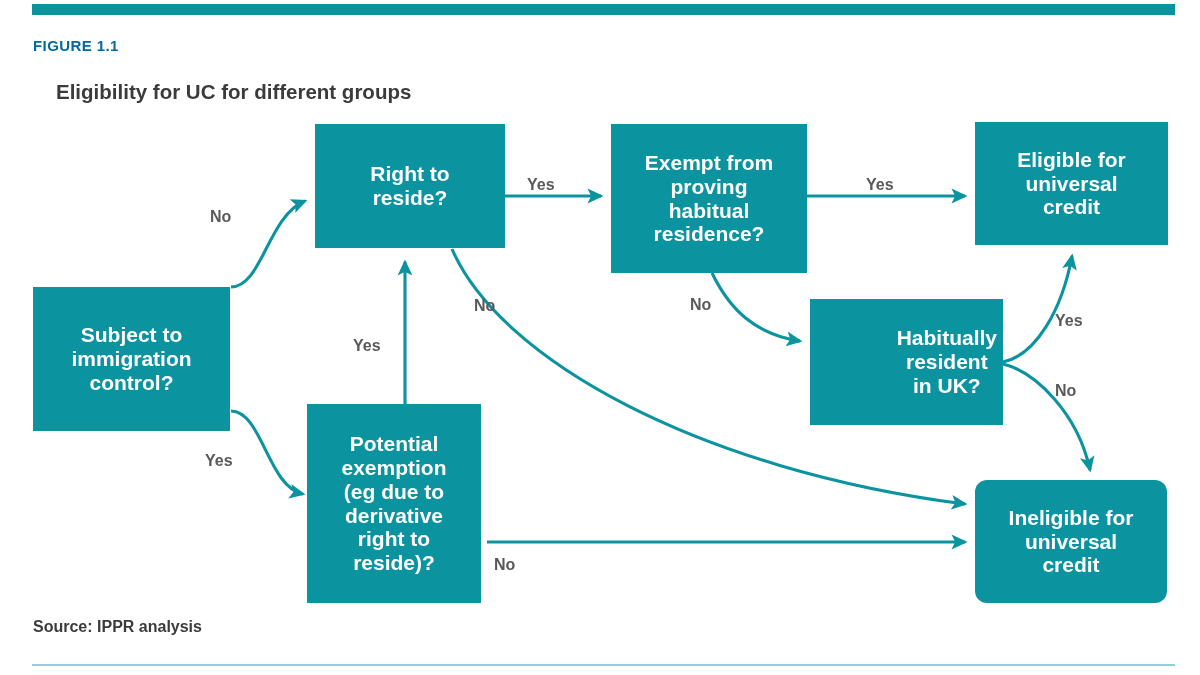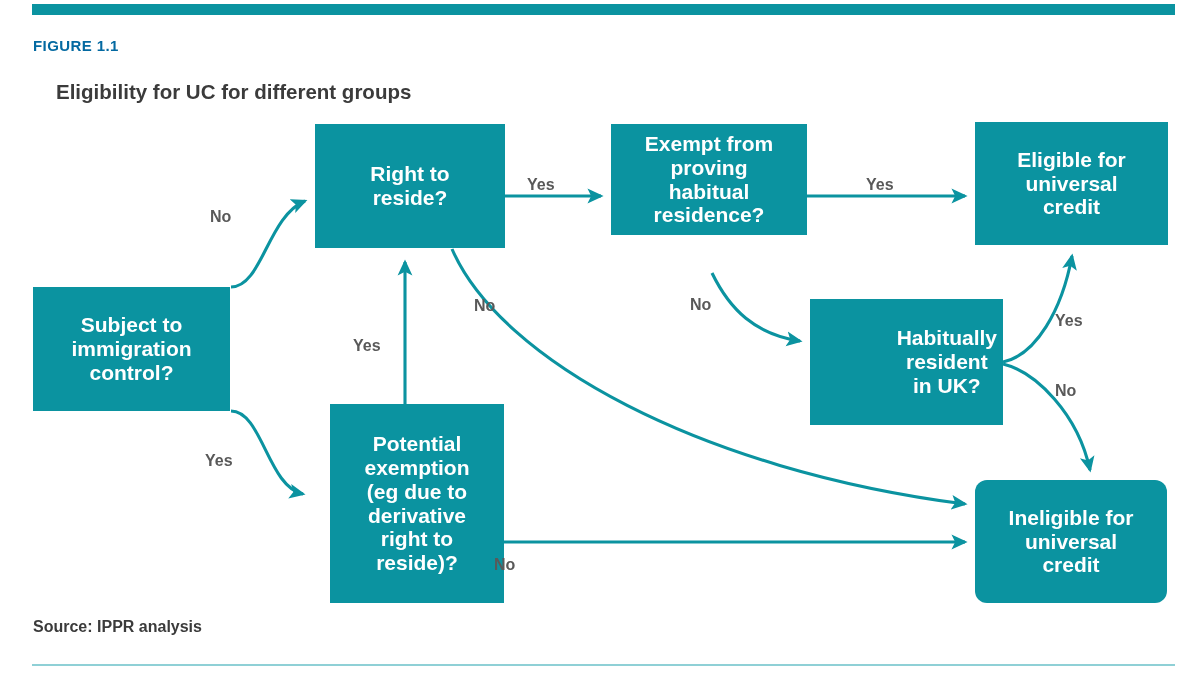--- a/index.html
+++ b/index.html
@@ -124,53 +124,53 @@
     <path d="M 712 273 C 730 310 755 334 800 341"></path>
 
     <path d="M 1003 362 C 1036 355 1062 310 1072 256"></path>
 
     <path d="M 1003 364 C 1036 372 1078 414 1090 470"></path>
 
     <path d="M 487 542 L 965 542"></path>
   </g>
 </svg>
 
-<div class="node" style="left:33px; top:287px; width:197px; height:124px;">
+<div class="node" style="left:33px; top:287px; width:197px; height:144px;">
   <div>
     <span>Subject to</span>
     <span>immigration</span>
     <span>control?</span>
   </div>
 </div>
 
 <div class="node" style="left:315px; top:124px; width:190px; height:124px;">
   <div>
     <span>Right to</span>
     <span>reside?</span>
   </div>
 </div>
 
-<div class="node" style="left:611px; top:124px; width:196px; height:111px;">
+<div class="node" style="left:611px; top:124px; width:196px; height:149px;">
   <div>
     <span>Exempt from</span>
     <span>proving</span>
     <span>habitual</span>
     <span>residence?</span>
   </div>
 </div>
 
 <div class="node" style="left:975px; top:122px; width:193px; height:123px;">
   <div>
     <span>Eligible for</span>
     <span>universal</span>
     <span>credit</span>
   </div>
 </div>
 
-<div class="node" style="left:330px; top:404px; width:174px; height:199px;">
+<div class="node" style="left:307px; top:404px; width:174px; height:199px;">
   <div>
     <span>Potential</span>
     <span>exemption</span>
     <span>(eg due to</span>
     <span>derivative</span>
     <span>right to</span>
     <span>reside)?</span>
   </div>
 </div>
 

